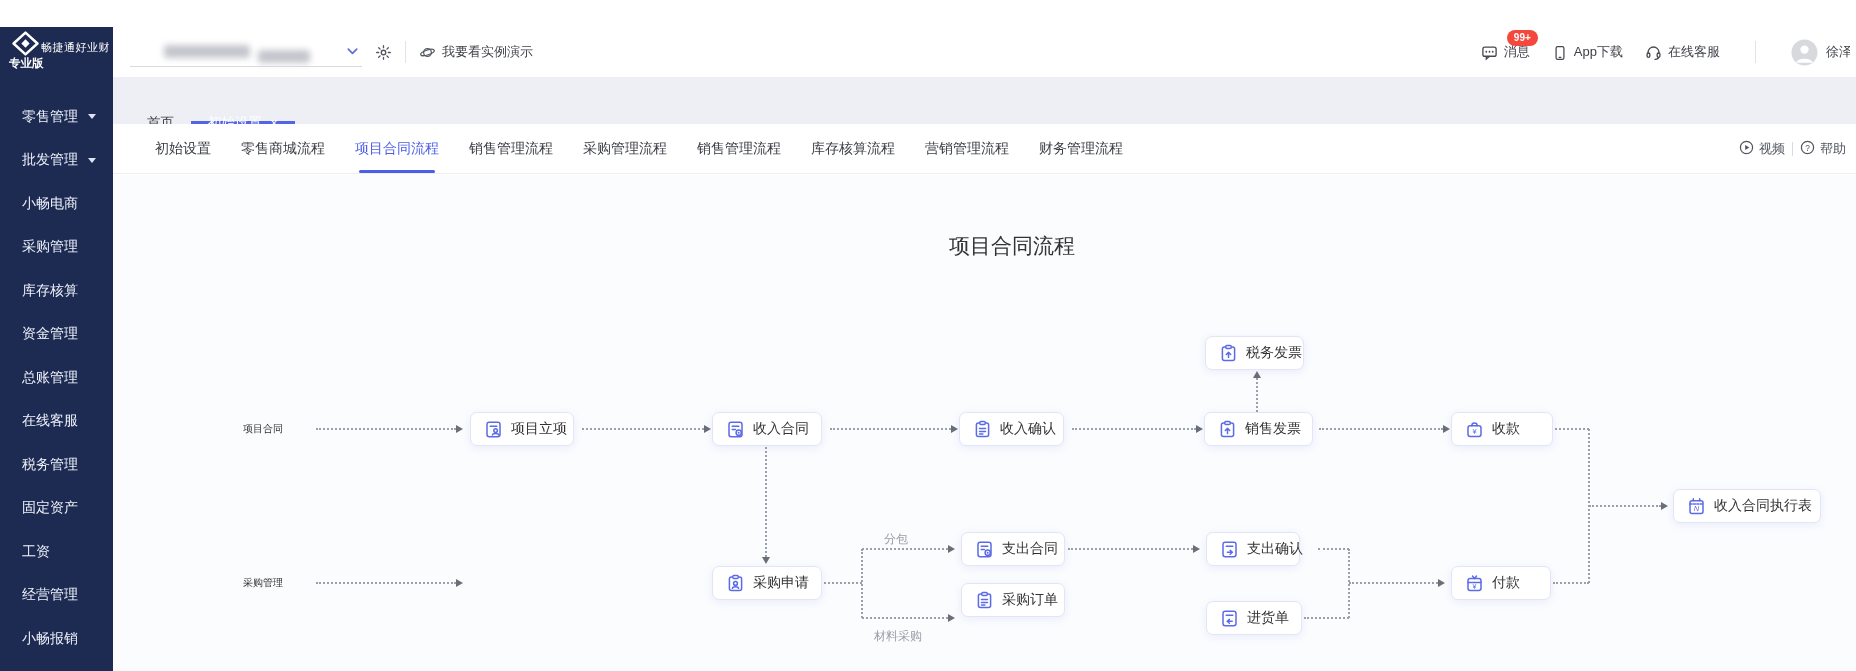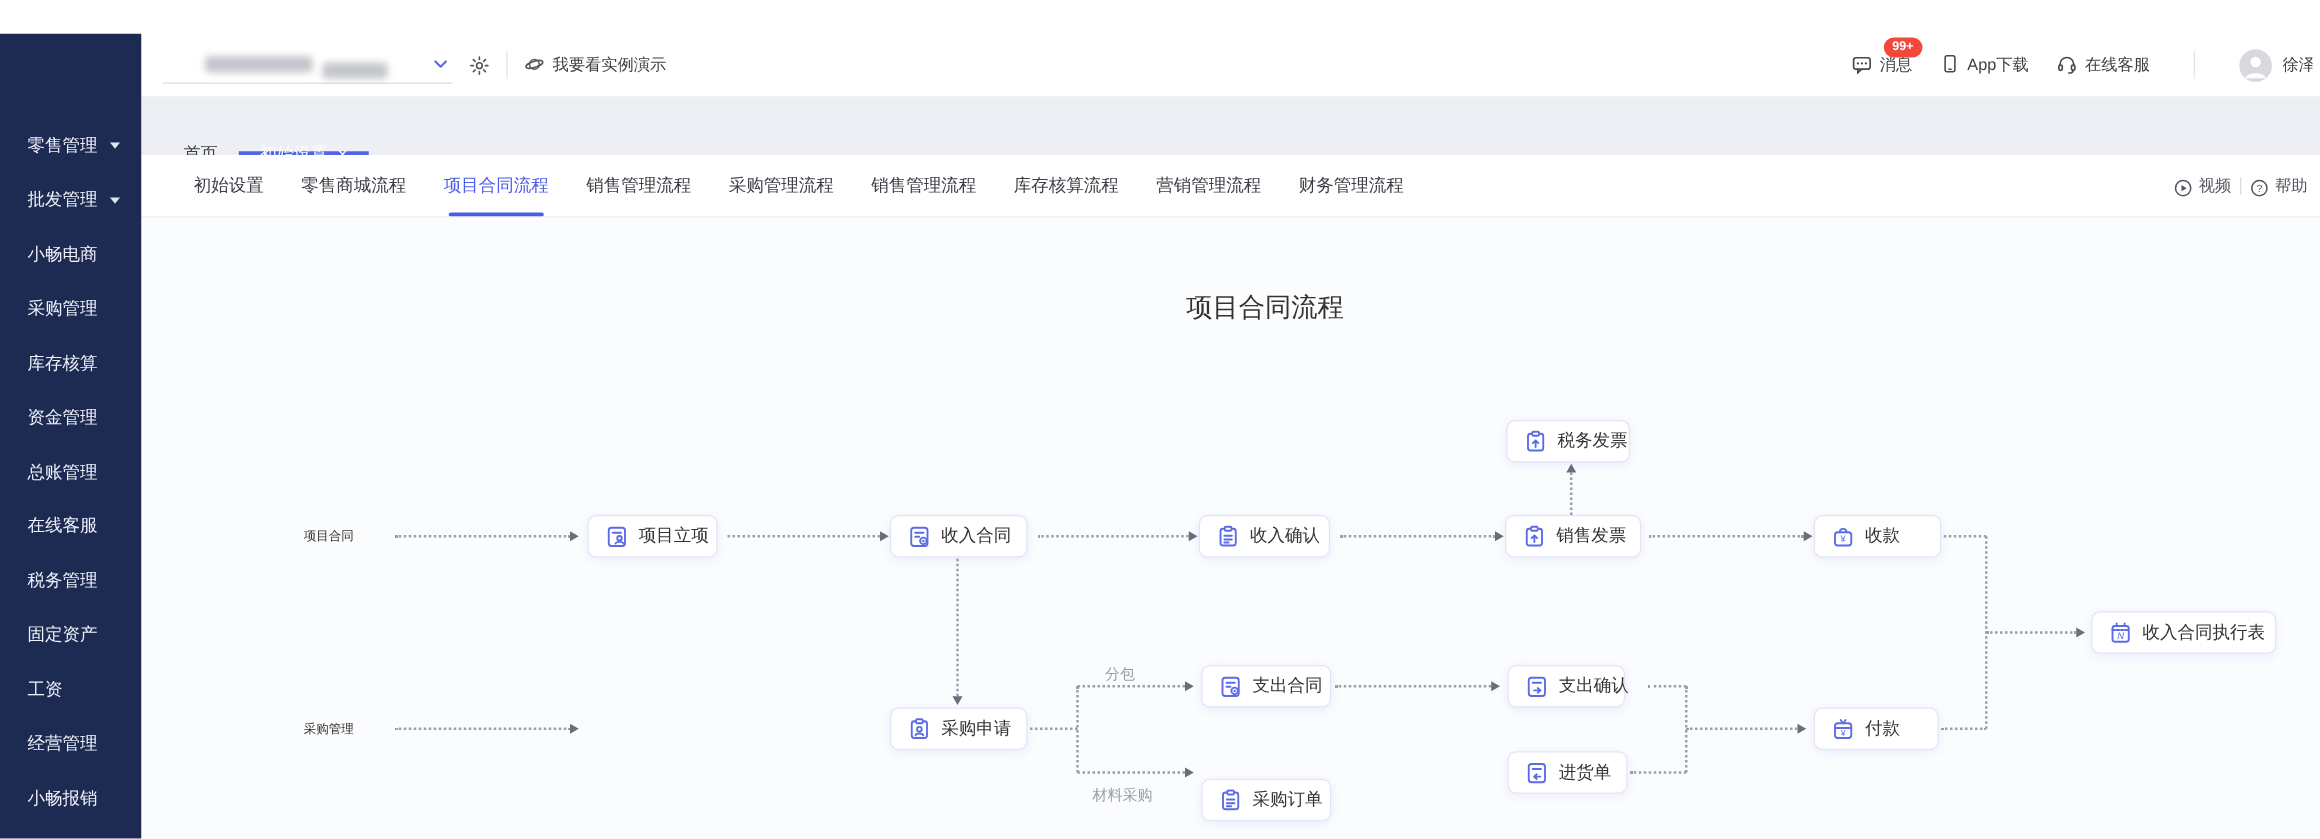--- a/index.html
+++ b/index.html
@@ -18,40 +18,40 @@
   
   .topbar{position:absolute;left:113px;top:27px;right:0;height:50px;background:#fff;display:flex;align-items:center;z-index:4;}
   .org-selector{position:relative;width:232px;height:30px;margin-left:17px;border-bottom:1px solid #d9dbe2;display:flex;align-items:center;cursor:pointer;}
   .blurblob{height:13px;border-radius:3px;background:#c4c6cc;filter:blur(3px);}
   .b1{width:86px;margin-left:34px;}
   .b2{width:52px;margin-left:8px;margin-top:10px;}
   .org-selector .chev{margin-left:auto;margin-right:2px;display:flex;}
   .tb-ic{display:inline-flex;align-items:center;cursor:pointer;}
   .tb-gear{margin-left:13px;}
   .tb-div{width:1px;height:22px;background:#e3e4e9;margin:0 13px;}
-  .tb-item{display:flex;align-items:flex-start;gap:6px;font-size:13px;color:#3c3f45;cursor:pointer;white-space:nowrap;}
+  .tb-item{display:flex;align-items:flex-end;gap:6px;font-size:13px;color:#3c3f45;cursor:pointer;white-space:nowrap;}
   .tb-right{margin-left:auto;display:flex;align-items:center;gap:22px;padding-right:6px;}
   .msg-wrap{position:relative;}
   .badge{position:absolute;top:-13px;left:26px;background:#f5483d;color:#fff;font-size:10px;line-height:1;
     padding:3px 7px;border-radius:9px;font-weight:bold;white-space:nowrap;}
   .user-wrap{display:flex;align-items:center;gap:8px;}
   .user-name{font-size:13px;color:#3c3f45;width:24px;overflow:hidden;white-space:nowrap;}
   
   .tabstrip{position:absolute;left:113px;top:77px;right:0;height:47px;background:#edeff4;display:flex;align-items:stretch;padding-left:17px;z-index:4;}
   .wtab{display:flex;align-items:center;justify-content:center;gap:8px;font-size:13.5px;color:#3b3e45;padding:0 17px;cursor:pointer;margin-top:44px;}
   .wtab.active{background:#5464e6;color:#fff;}
   .wtab .x{font-size:14px;line-height:1;opacity:.95;cursor:pointer;}
   
   .subtabbar{position:absolute;left:113px;top:124px;right:0;height:50px;background:#fff;border-bottom:1px solid #eceef4;
     display:flex;align-items:center;padding-left:42px;z-index:4;}
   .stab{position:relative;height:100%;display:flex;align-items:center;font-size:14px;color:#3a3d44;margin-right:30px;cursor:pointer;white-space:nowrap;}
   .stab.active{color:#4c5ee8;}
   .stab.active::after{content:"";position:absolute;left:4px;right:4px;bottom:0;height:3px;background:#4c5ee8;border-radius:2px;}
   .st-right{margin-left:auto;display:flex;align-items:center;gap:7px;padding-right:10px;font-size:13px;color:#52565e;}
-  .st-link{display:flex;align-items:flex-end;gap:5px;cursor:pointer;white-space:nowrap;}
+  .st-link{display:flex;align-items:flex-start;gap:5px;cursor:pointer;white-space:nowrap;}
   .st-sep{width:1px;height:14px;background:#d8dade;}
   
   .content{position:absolute;left:113px;top:175px;right:0;bottom:0;background:#fbfcfe;}
   .flow-layer{position:absolute;left:0;top:0;width:1856px;height:671px;z-index:6;pointer-events:none;}
   .flow-title{position:absolute;left:1012px;top:232px;transform:translateX(-50%);font-size:21px;font-weight:500;color:#333;margin:0;}
   .flow-node{position:absolute;height:34px;background:#fff;border:1px solid #e2e5f6;border-radius:7px;
     box-shadow:0 2px 8px rgba(84,100,230,.10);display:flex;align-items:center;padding-left:13px;gap:8px;
     font-size:14px;color:#333;pointer-events:auto;cursor:pointer;white-space:nowrap;}
   .node-icon{display:flex;align-items:center;}
   .row-label{position:absolute;transform:translateY(-50%);font-size:10px;color:#333;white-space:nowrap;}
@@ -62,20 +62,28 @@
   .arr.right{border-left:7px solid #696e78;border-top:4px solid transparent;border-bottom:4px solid transparent;}
   .arr.up{border-bottom:7px solid #696e78;border-left:4px solid transparent;border-right:4px solid transparent;}
   .arr.down{border-top:7px solid #696e78;border-left:4px solid transparent;border-right:4px solid transparent;}
 </style>
 </head>
 <body>
 
 <div class="screen">
 
   <aside class="sidebar">
+    <div class="logo-block">
+      <span class="logo-ic"><svg width="27" height="25" viewBox="0 0 26 24">
+            <path d="M13 1.5 L24.5 12 13 22.5 1.5 12Z" fill="none" stroke="#fff" stroke-width="2.4" stroke-linejoin="round"></path>
+            <path d="M13 8 L17 12 13 16 9 12Z" fill="#fff"></path>
+          </svg></span>
+      <span class="brand-name">畅捷通好业财</span>
+      <span class="brand-edition">专业版</span>
+    </div>
     <nav class="side-nav">
         <div class="side-item">
           <span>零售管理</span>
           <span class="caret"></span>
         </div>
         <div class="side-item">
           <span>批发管理</span>
           <span class="caret"></span>
         </div>
         <div class="side-item">
@@ -399,21 +407,21 @@
         <span class="node-icon">
           <svg width="19" height="19" viewBox="0 0 19 19">
             <g fill="none" stroke="#5b6be8" stroke-width="1.5" stroke-linecap="round" stroke-linejoin="round">
               <rect x="3" y="2.2" width="13" height="14.6" rx="2.2"></rect>
               <path d="M6.2 6.2h6.6M7.4 12.3h4.8M10.2 10.4l2.2 1.9-2.2 1.9"></path>
             </g>
           </svg>
         </span>
         <span class="node-label">支出确认</span>
       </div>
-      <div class="flow-node" style="left: 961px; top: 623px; width: 104px;">
+      <div class="flow-node" style="left: 961px; top: 583px; width: 104px;">
         <span class="node-icon">
           <svg width="19" height="19" viewBox="0 0 19 19">
             <g fill="none" stroke="#5b6be8" stroke-width="1.5" stroke-linecap="round" stroke-linejoin="round">
               <rect x="3.4" y="3" width="12.2" height="13.4" rx="2"></rect>
               <rect x="6.8" y="1.4" width="5.4" height="3.2" rx="1" fill="#fff"></rect>
               <path d="M6.5 8.6h6M6.5 11.6h6M6.5 14h3.4"></path>
             </g>
           </svg>
         </span>
         <span class="node-label">采购订单</span>

